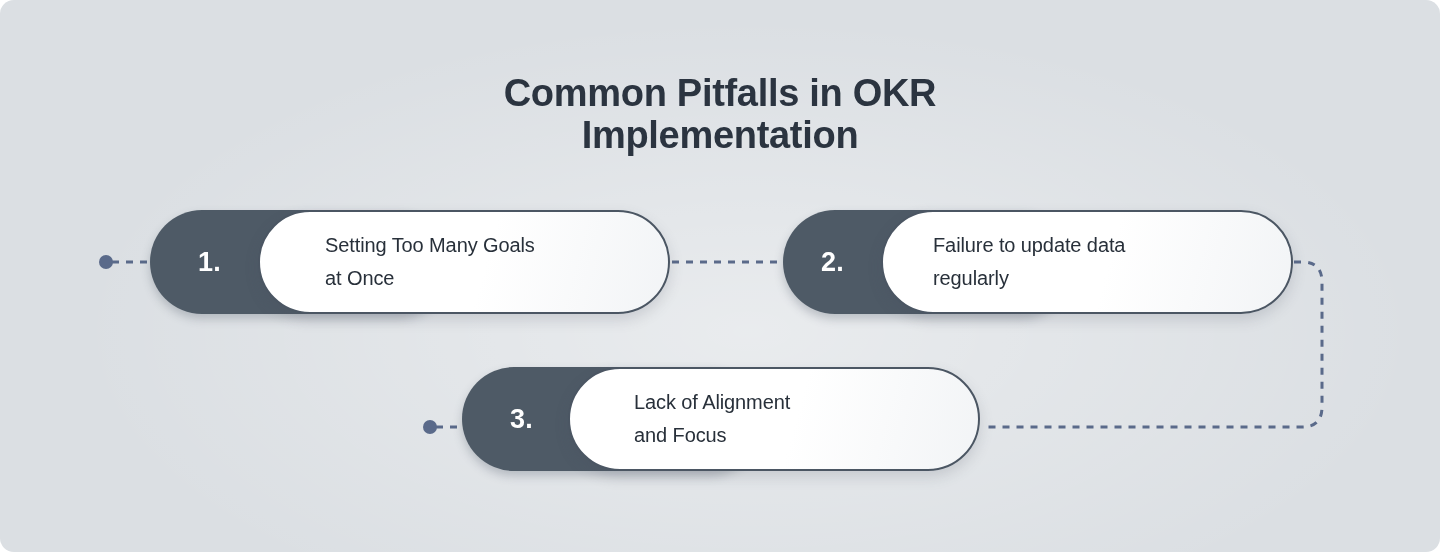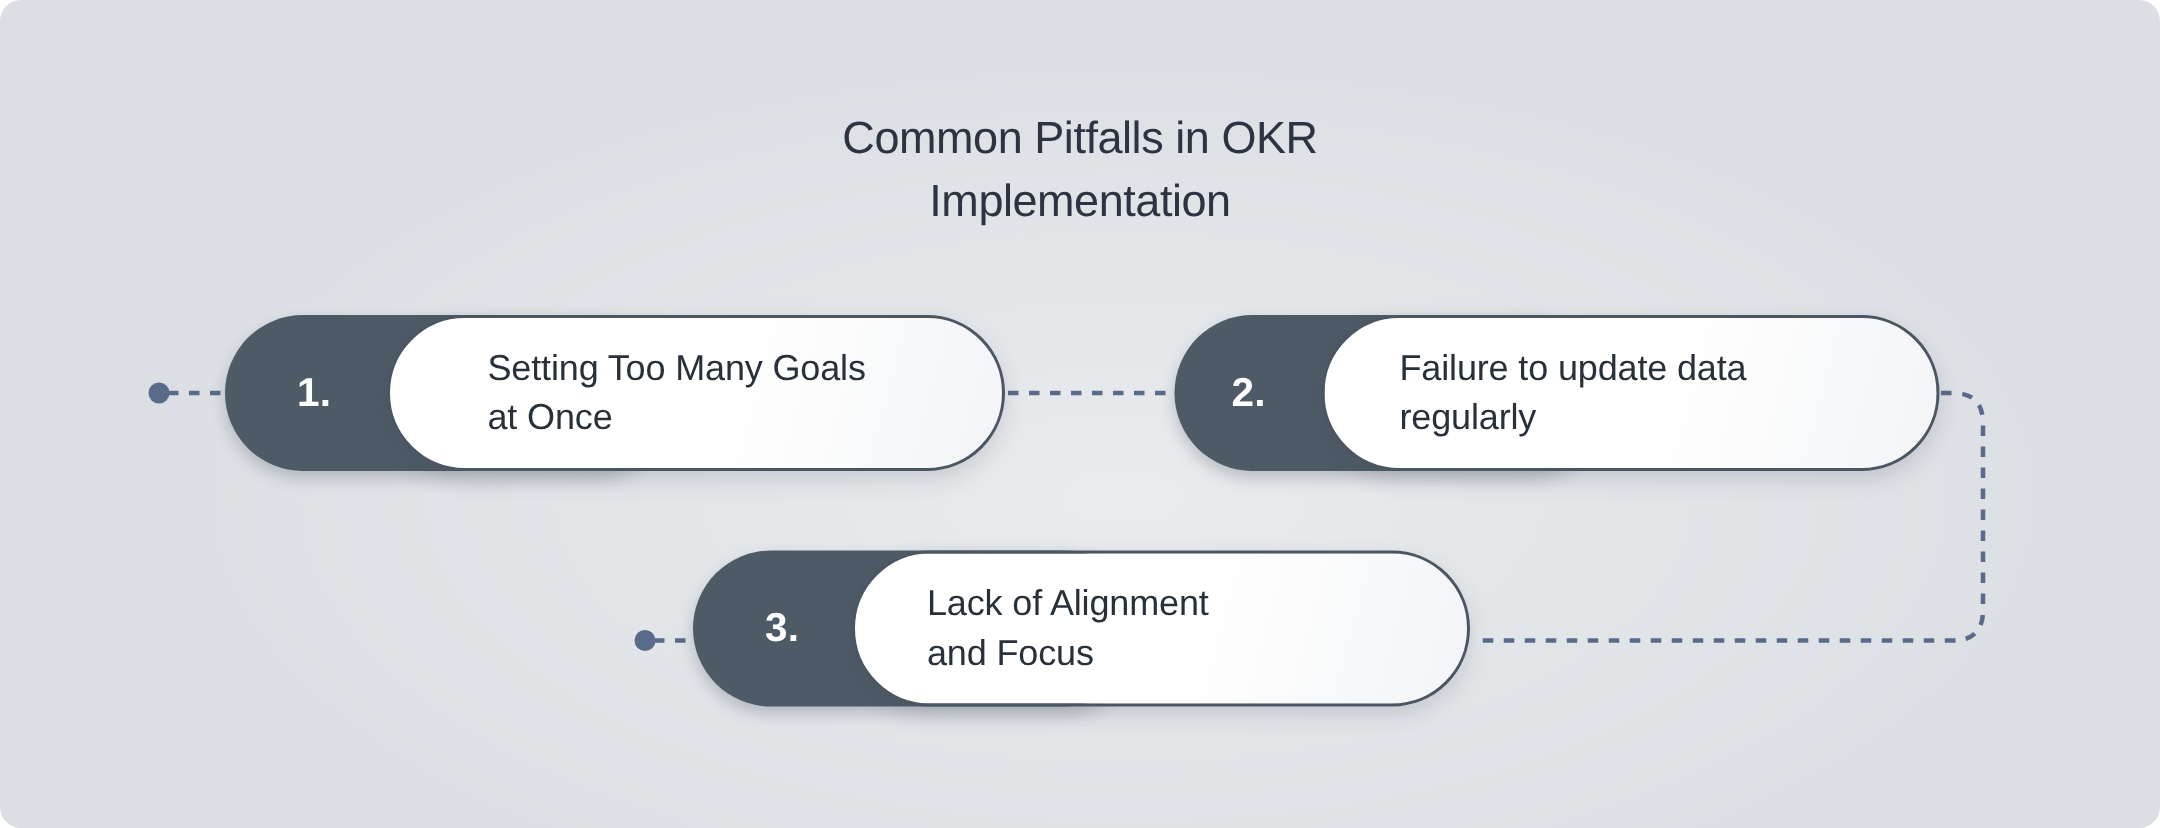--- a/index.html
+++ b/index.html
@@ -32,22 +32,22 @@
     pointer-events: none;
   }
 
   
   #title {
     position: absolute;
     left: 0;
     top: 72px;
     width: 1440px;
     text-align: center;
-    font-size: 30px;
-    font-weight: normal;
+    font-size: 38px;
+    font-weight: bold;
     line-height: 42px;
     letter-spacing: -0.3px;
     color: #2b3440;
     white-space: pre-line;
     z-index: 6;
   }
 
   
   #connectors {
     position: absolute;
@@ -91,21 +91,21 @@
     border-radius: 52px;
     background: linear-gradient(105deg, #ffffff 0%, #ffffff 55%, #f2f4f6 100%);
     border: 2px solid #4b5663;
     box-sizing: border-box;
     display: flex;
     align-items: center;
     box-shadow: 0 6px 14px rgba(70,80,95,0.18);
   }
   .text-pill .label {
     color: #28303a;
-    font-size: 24px;
+    font-size: 20px;
     line-height: 33px;
     white-space: pre-line;
     letter-spacing: -0.1px;
   }
 </style>
 </head>
 <body>
 
 <div id="canvas">
 
@@ -143,18 +143,18 @@
       <span class="label" style="margin-left:50px;">Failure to update data
 regularly</span>
     </div>
   </div>
 
   <div class="card" style="left:462px; top:367px; width:518px; height:104px;">
     <div class="badge-pill" style="width:300px;">
       <span class="badge-num" style="left:48px;">3.</span>
     </div>
     <div class="text-pill" style="left:106px; width:412px;">
-      <span class="label" style="margin-left:48px;">Lack of Alignment
+      <span class="label" style="margin-left:64px;">Lack of Alignment
 and Focus</span>
     </div>
   </div>
 
 </div>
 
 </body></html>

